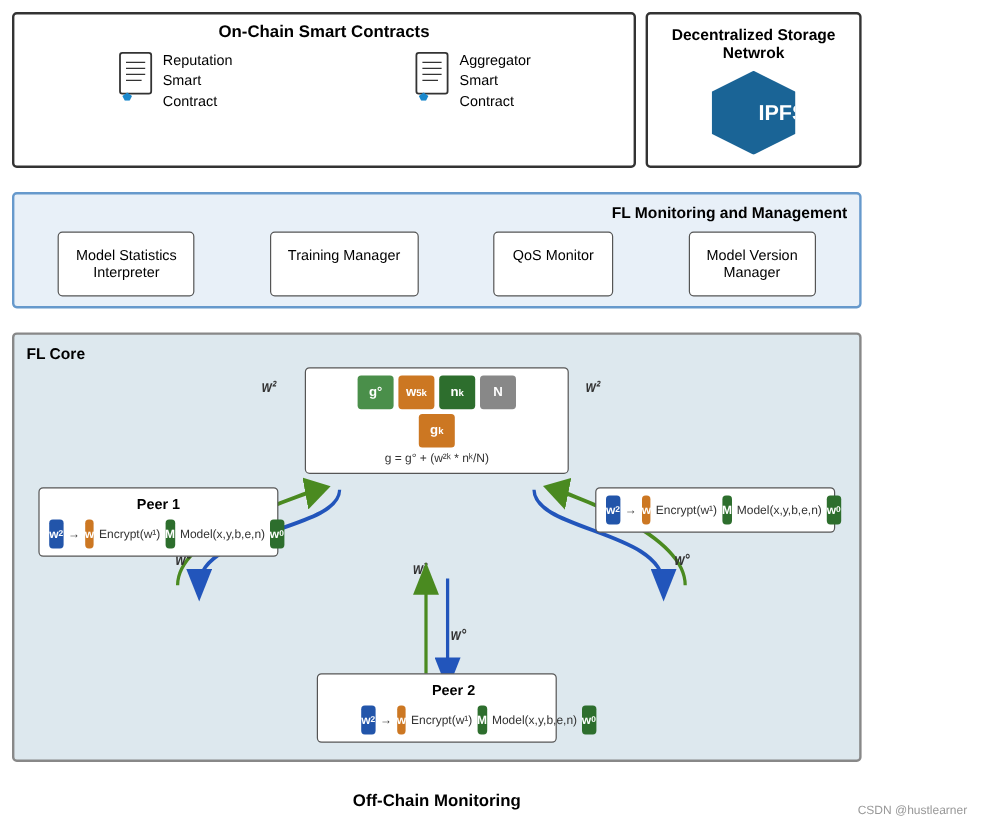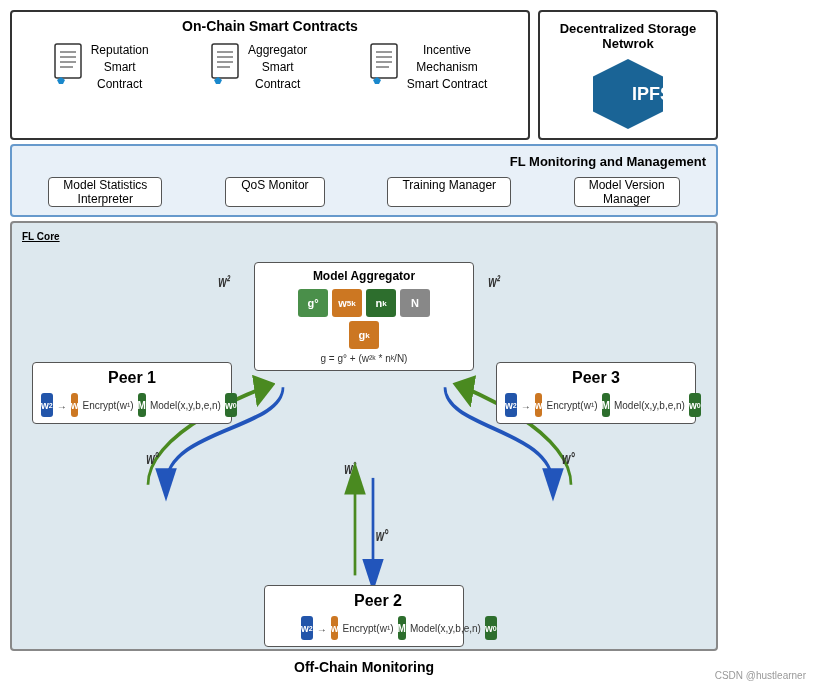--- a/index.html
+++ b/index.html
@@ -11,21 +11,21 @@
       overflow: hidden;
       position: relative;
     }
 
     .main-container {
       width: 728px;
       height: 689px;
       padding: 10px;
       display: flex;
       flex-direction: column;
-      gap: 4px;
+      gap: 20px;
     }
 
     
     .top-section {
       display: flex;
       gap: 8px;
       height: 130px;
     }
 
     .on-chain-box {
@@ -40,21 +40,20 @@
       text-align: center;
       font-weight: bold;
       font-size: 14px;
       margin-bottom: 8px;
     }
 
     .on-chain-contracts {
       display: flex;
       justify-content: space-around;
       align-items: flex-start;
-      text-align: center;
     }
 
     .contract-item {
       display: flex;
       flex-direction: row;
       align-items: flex-start;
       gap: 6px;
     }
 
     .contract-text {
@@ -112,41 +111,40 @@
     .monitoring-components {
       display: flex;
       gap: 10px;
       justify-content: space-around;
     }
 
     .component-box {
       border: 1.5px solid #555;
       border-radius: 4px;
       background: white;
-      padding: 0 14px;
+      padding: 12px 14px;
       font-size: 12px;
       text-align: center;
       min-width: 100px;
     }
 
     
     .fl-core-box {
       border: 2px solid #888;
       border-radius: 4px;
       background: #dde8ee;
       padding: 8px 10px;
       flex: 1;
       position: relative;
     }
 
     .fl-core-box .section-title {
       font-weight: bold;
-      font-size: 10px;
-      margin-bottom: 20px;
-      text-decoration: underline;
+      font-size: 13px;
+      margin-bottom: 4px;
     }
 
     .fl-core-content {
       position: relative;
       width: 100%;
       height: calc(100% - 20px);
     }
 
     
     .model-aggregator {
@@ -206,21 +204,21 @@
     
     .peer-box {
       position: absolute;
       border: 1.5px solid #555;
       border-radius: 4px;
       background: white;
       padding: 6px 8px;
     }
 
     .peer-title {
-      font-size: 16px;
+      font-size: 12px;
       font-weight: bold;
       text-align: center;
       margin-bottom: 6px;
     }
 
     .peer-content {
       display: flex;
       align-items: center;
       gap: 4px;
     }
@@ -308,52 +306,39 @@
             <line x1="7" y1="15" x2="23" y2="15" stroke="#333" stroke-width="1"></line>
             <line x1="7" y1="20" x2="23" y2="20" stroke="#333" stroke-width="1"></line>
             <line x1="7" y1="25" x2="20" y2="25" stroke="#333" stroke-width="1"></line>
             <polygon points="4,38 8,35 12,38 10,42 6,42" fill="#1a88cc" stroke="none"></polygon>
           </svg>
           <div class="contract-text">
             Aggregator<br>Smart<br>Contract
           </div>
         </div>
 
-        <div class="contract-item">
-          <svg width="32" height="42">
-            <rect x="2" y="2" width="26" height="34" rx="2" fill="none" stroke="#333" stroke-width="1.5"></rect>
-            <line x1="7" y1="10" x2="23" y2="10" stroke="#333" stroke-width="1"></line>
-            <line x1="7" y1="15" x2="23" y2="15" stroke="#333" stroke-width="1"></line>
-            <line x1="7" y1="20" x2="23" y2="20" stroke="#333" stroke-width="1"></line>
-            <line x1="7" y1="25" x2="20" y2="25" stroke="#333" stroke-width="1"></line>
-            <polygon points="4,38 8,35 12,38 10,42 6,42" fill="#1a88cc" stroke="none"></polygon>
-          </svg>
-          <div class="contract-text">
-            Incentive<br>Mechanism<br>Smart Contract
-          </div>
-        </div>
 
       </div>
     </div>
 
     <div class="decentralized-box">
       <div class="box-title">Decentralized Storage Netwrok</div>
       <div class="ipfs-hexagon">
         <span>IPFS</span>
       </div>
     </div>
 
   </div>
 
   <div class="fl-monitoring-box">
     <div class="section-title">FL Monitoring and Management</div>
     <div class="monitoring-components">
       <div class="component-box">Model Statistics<br>Interpreter</div>
+      <div class="component-box">Training Manager</div>
       <div class="component-box">QoS Monitor</div>
-      <div class="component-box">Training Manager</div>
       <div class="component-box">Model Version<br>Manager</div>
     </div>
   </div>
 
   <div class="fl-core-box">
     <div class="section-title">FL Core</div>
     <div class="fl-core-content">
 
       <svg class="arrows-overlay" viewBox="0 0 760 280" preserveAspectRatio="none">
 
@@ -385,21 +370,20 @@
           <marker id="arrowBlue" markerWidth="8" markerHeight="8" refX="4" refY="4" orient="auto">
             <path d="M0,0 L0,8 L8,4 z" fill="#2255bb"></path>
           </marker>
           <marker id="arrowGreen" markerWidth="8" markerHeight="8" refX="4" refY="4" orient="auto">
             <path d="M0,0 L0,8 L8,4 z" fill="#4a8a20"></path>
           </marker>
         </defs>
       </svg>
 
       <div class="model-aggregator">
-        <div class="aggregator-title">Model Aggregator</div>
         <div class="aggregator-params">
           <div class="param-box param-green">g°</div>
           <div class="param-box param-orange">w<sup style="font-size:8px">5k</sup></div>
           <div class="param-box param-dark-green">n<sup style="font-size:8px">k</sup></div>
           <div class="param-box param-gray">N</div>
         </div>
         <div class="aggregator-result">
           <div class="param-box param-orange">g<sup style="font-size:8px">k</sup></div>
         </div>
         <div class="aggregator-formula">g = g° + (w²ᵏ * nᵏ/N)</div>
@@ -412,21 +396,20 @@
           <span class="peer-label">→</span>
           <div class="w-tag w-orange">w</div>
           <span class="peer-label">Encrypt(w¹)</span>
           <div class="w-tag w-dgreen">M</div>
           <span class="peer-label">Model(x,y,b,e,n)</span>
           <div class="w-tag w-dgreen">w<sup style="font-size:7px">0</sup></div>
         </div>
       </div>
 
       <div class="peer-box peer3-box">
-        <div class="peer-title">Peer 3</div>
         <div class="peer-content">
           <div class="w-tag w-blue">w<sup style="font-size:7px">2</sup></div>
           <span class="peer-label">→</span>
           <div class="w-tag w-orange">w</div>
           <span class="peer-label">Encrypt(w¹)</span>
           <div class="w-tag w-dgreen">M</div>
           <span class="peer-label">Model(x,y,b,e,n)</span>
           <div class="w-tag w-dgreen">w<sup style="font-size:7px">0</sup></div>
         </div>
       </div>

